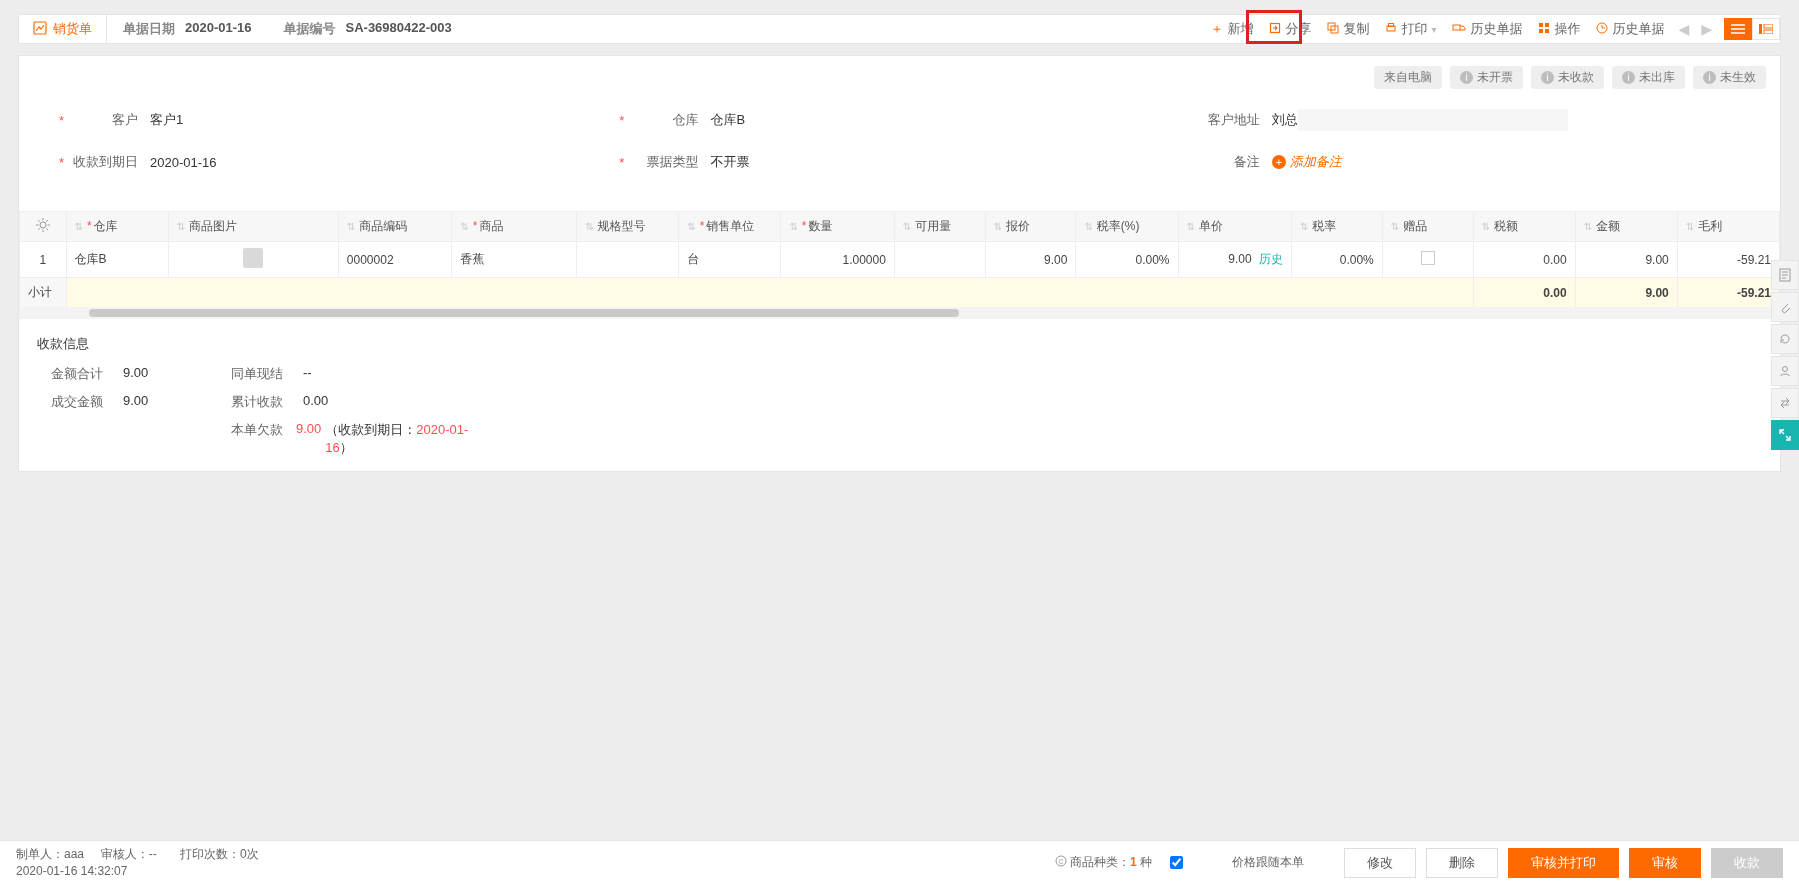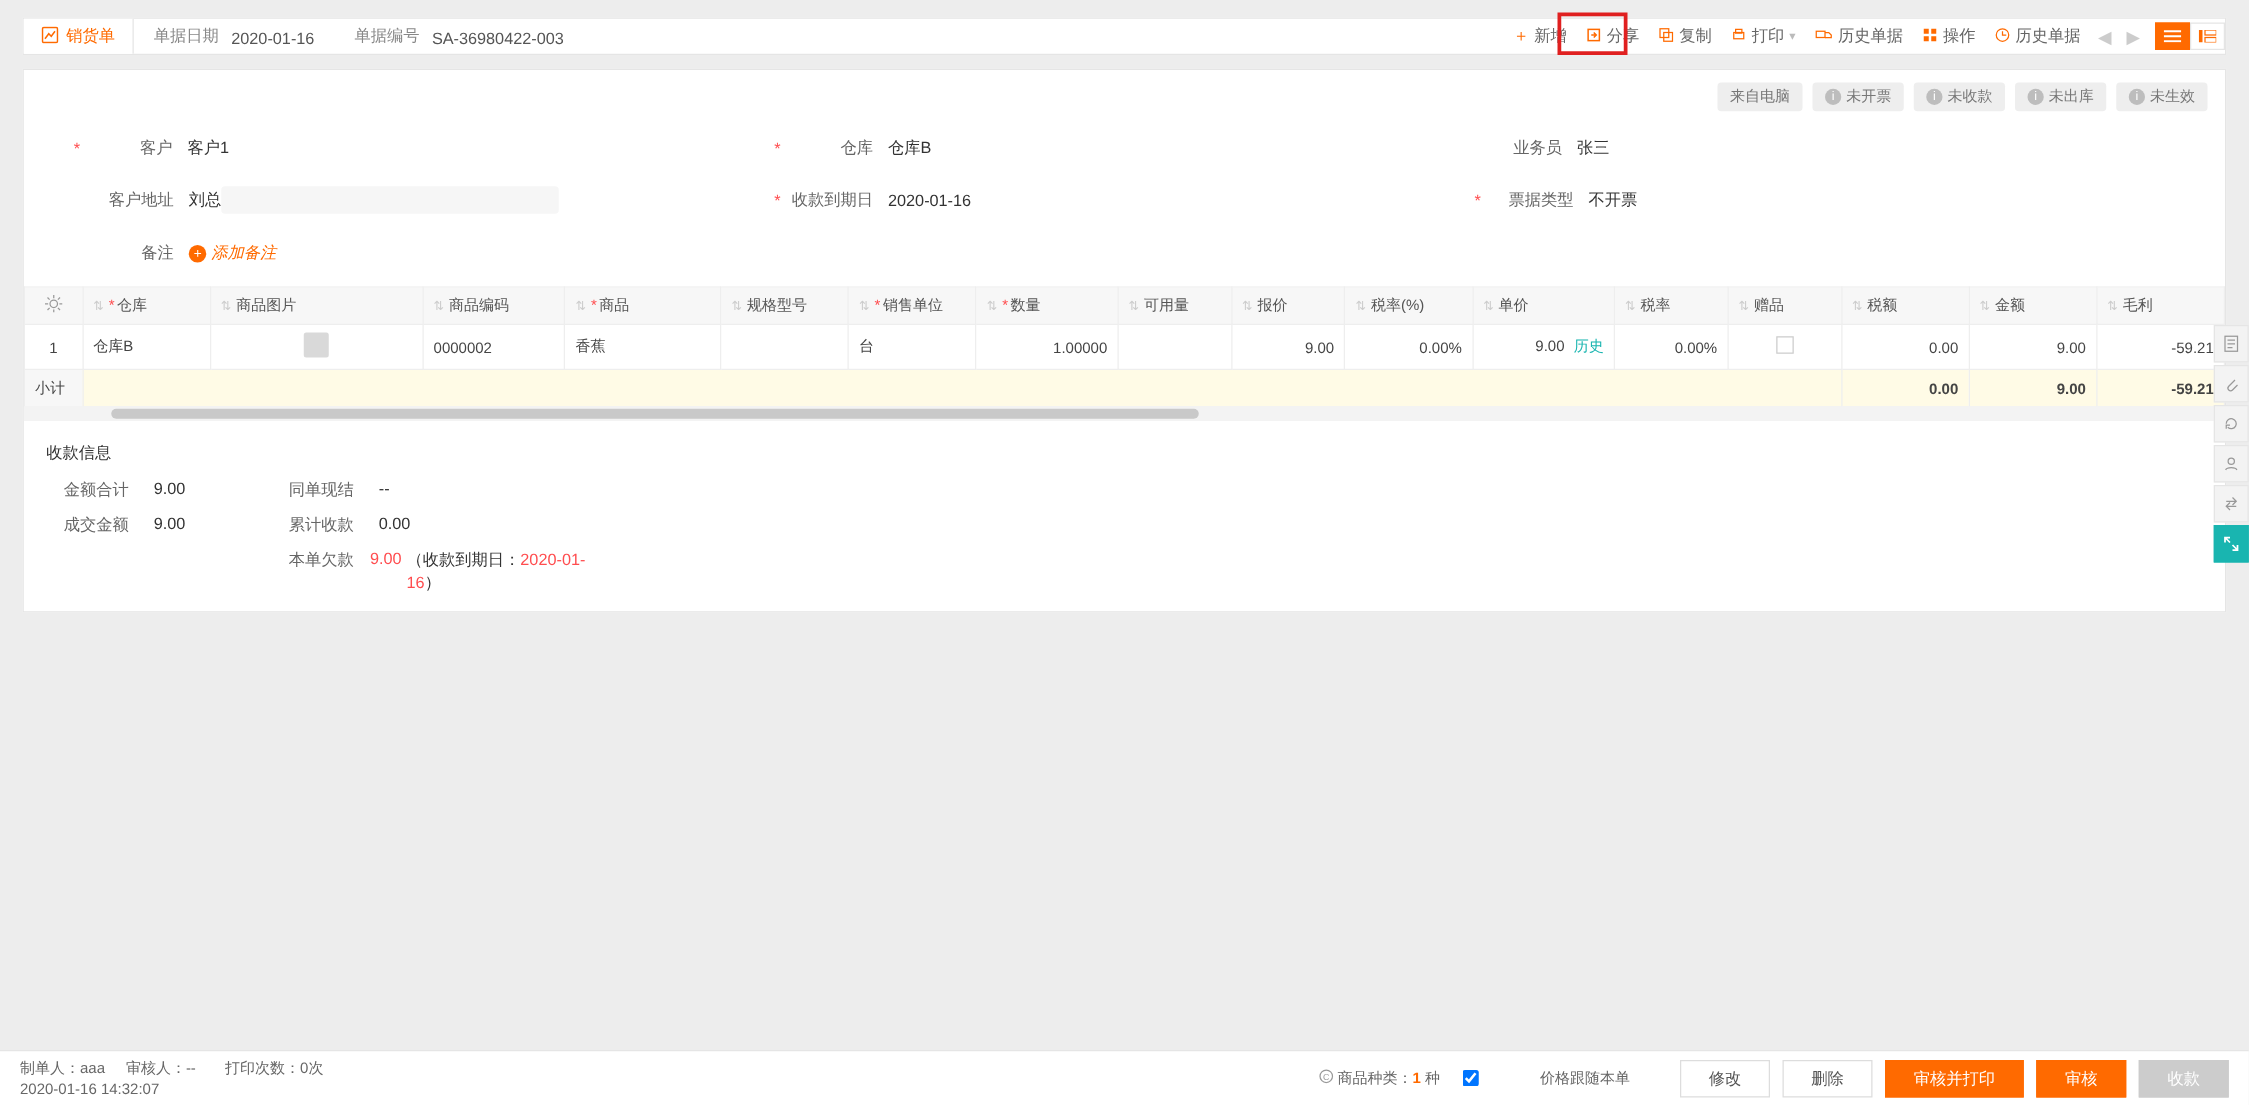--- a/index.html
+++ b/index.html
@@ -29,23 +29,24 @@
     display: flex; align-items: center;
     height: 100%;
     padding: 0 14px;
     border-right: 1px solid #e5e5e5;
     color: #ff6a00;
     font-weight: 500;
     background: #fff;
   }
   .tab .tab-icon { margin-right: 6px; }
   .hdr-field {
-    display: flex; align-items: flex-end;
+    display: flex; align-items: flex-start;
     padding: 0 16px;
     color: #555;
+    font-weight: bold;
   }
   .hdr-field .lbl { color: #888; margin-right: 10px; }
   .hdr-spacer { flex: 1; }
   .hdr-btn {
     display: flex; align-items: center;
     padding: 0 8px;
     color: #666; cursor: pointer;
     height: 100%;
   }
   .hdr-btn .ic { margin-right: 4px; color: #ff6a00; }
@@ -346,24 +347,20 @@
   <div class="form">
     <div class="field">
       <span class="star">*</span>
       <span class="flabel">客户</span>
       <span class="fval">客户1</span>
     </div>
     <div class="field">
       <span class="star">*</span>
       <span class="flabel">仓库</span>
       <span class="fval">仓库B</span>
-    </div>
-    <div class="field">
-      <span class="flabel">业务员</span>
-      <span class="fval">张三</span>
     </div>
 
     <div class="field">
       <span class="flabel" style="margin-left:10px;">客户地址</span>
       <span class="fval">刘总</span>
       <span class="censor"></span>
     </div>
     <div class="field">
       <span class="star">*</span>
       <span class="flabel">收款到期日</span>

